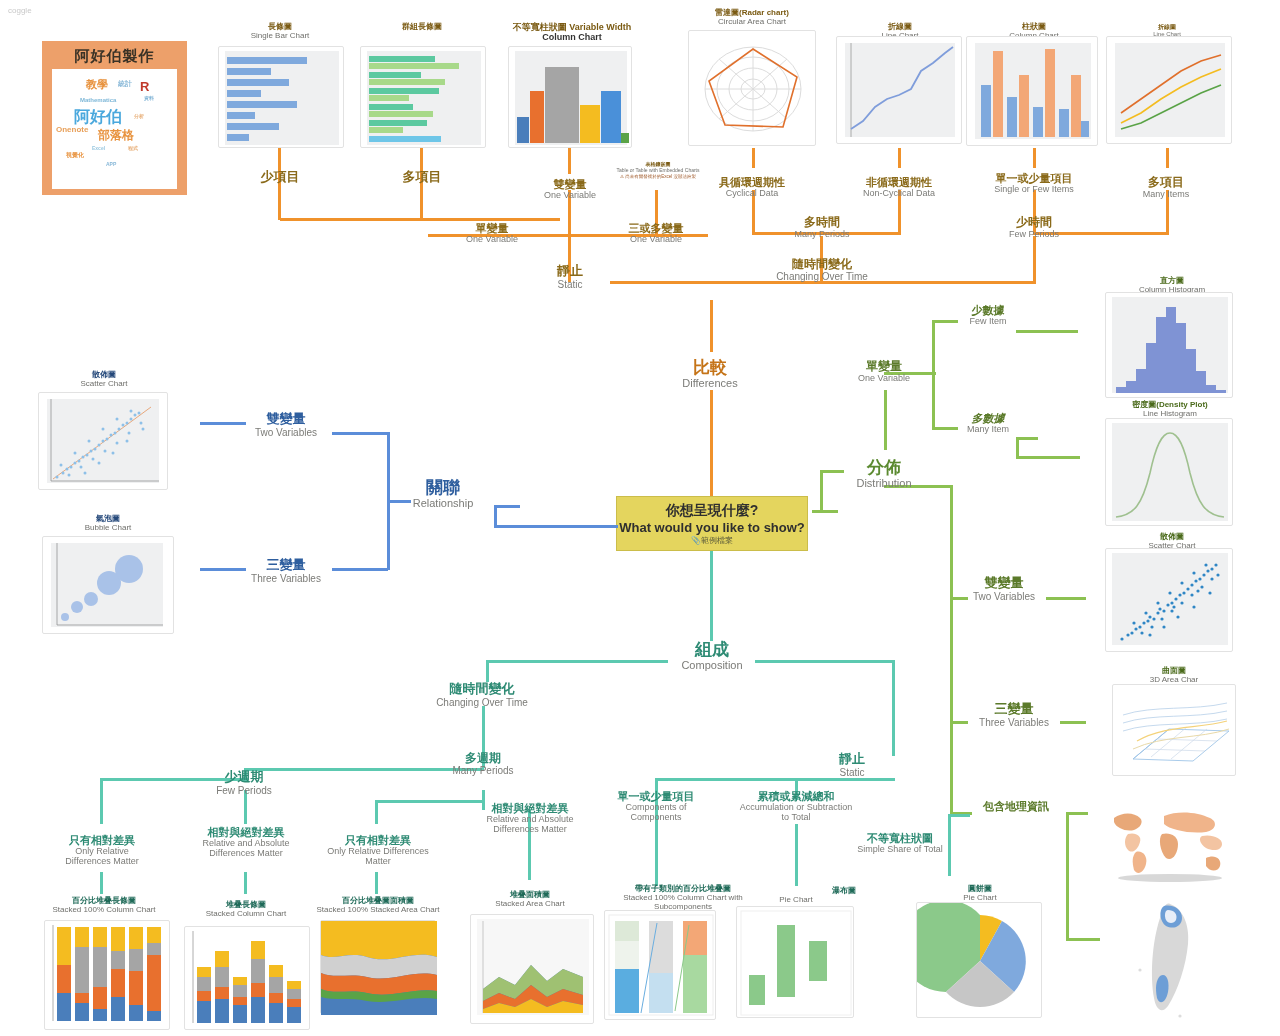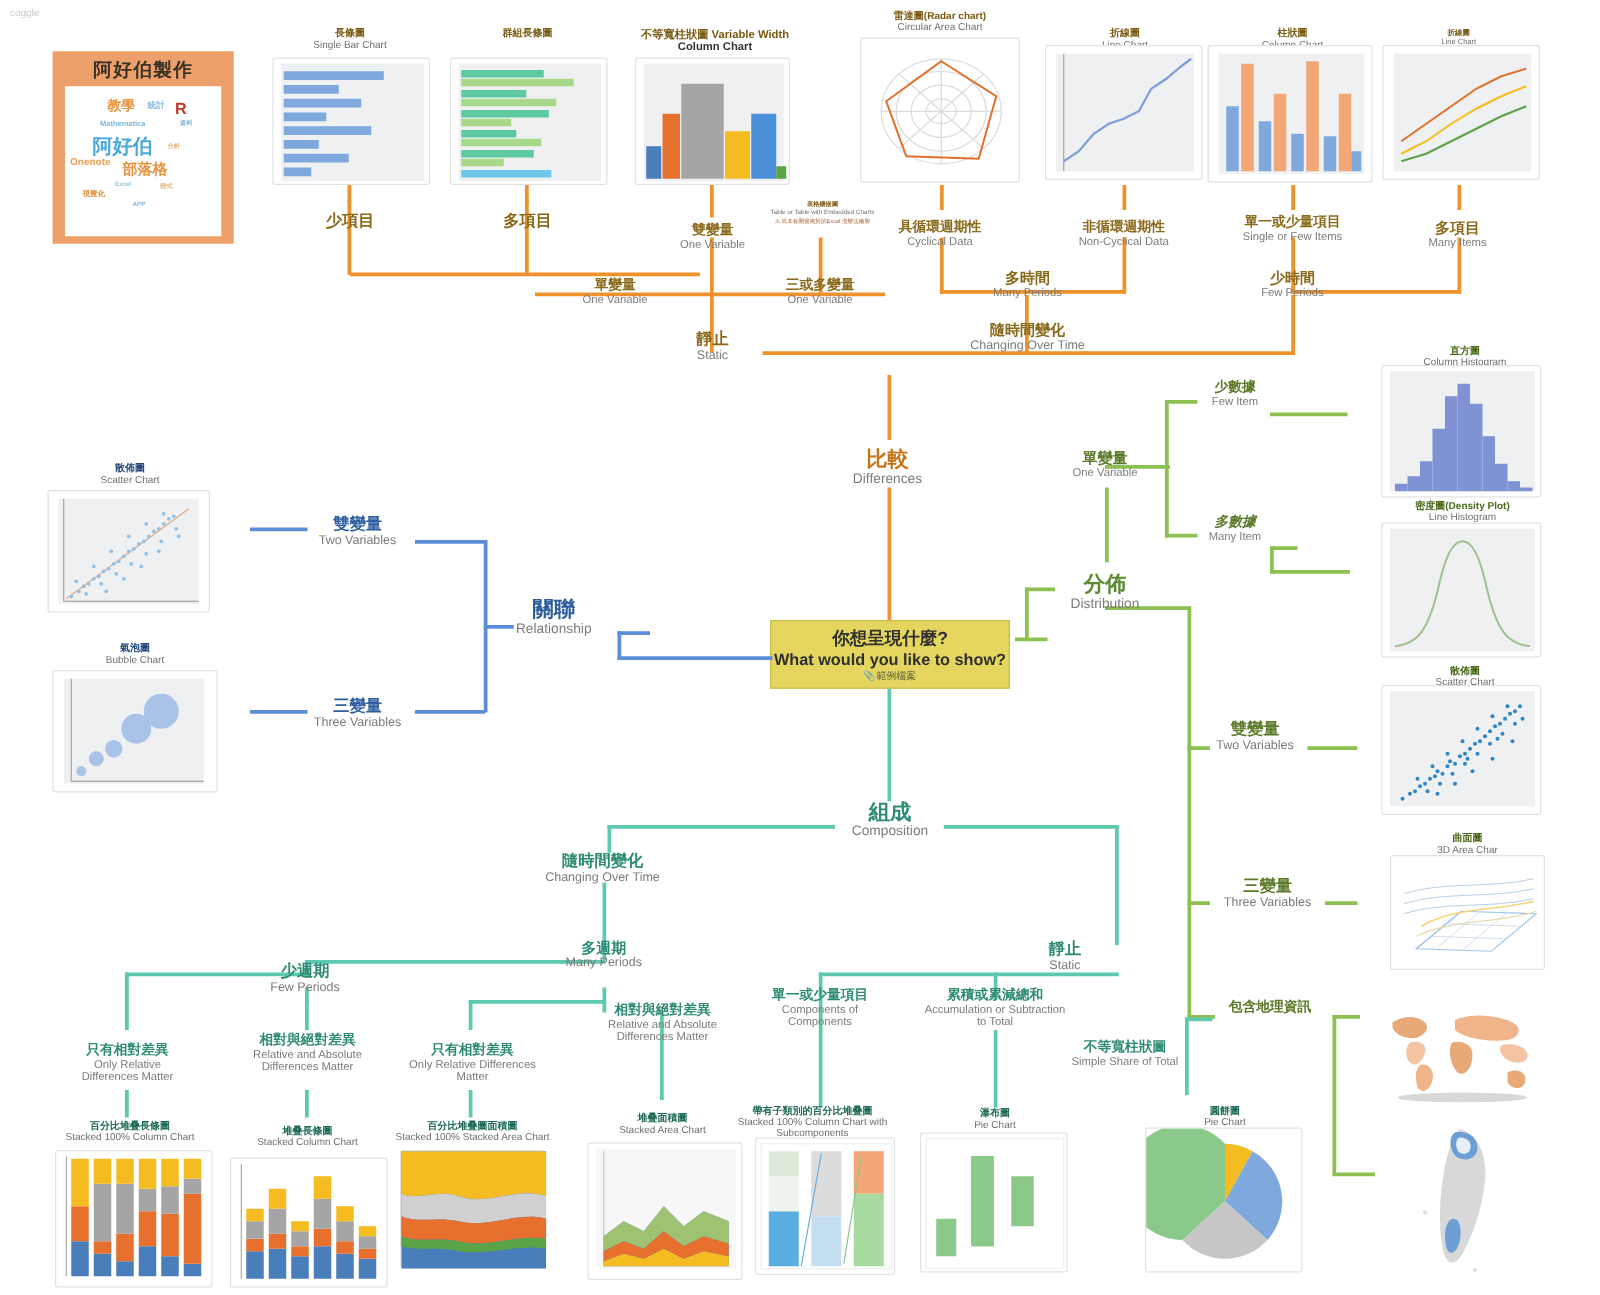--- a/index.html
+++ b/index.html
@@ -376,26 +376,26 @@
     <div class="en">Stacked Column Chart</div>
 </div>
 <div class="cap" style="left:312px;top:896px;width:132px;">
   <div class="zh" style="color:#1f6a58;">百分比堆疊圖面積圖</div>
     <div class="en">Stacked 100% Stacked Area Chart</div>
 </div>
 <div class="cap" style="left:466px;top:890px;width:128px;">
   <div class="zh" style="color:#1f6a58;">堆疊面積圖</div>
     <div class="en">Stacked Area Chart</div>
 </div>
-<div class="cap" style="left:586px;top:884px;width:128px;">
+<div class="cap" style="left:619px;top:884px;width:128px;">
   <div class="zh" style="color:#1f6a58;">帶有子類別的百分比堆疊圖</div>
     <div class="en">Stacked 100% Column Chart with Subcomponents</div>
 </div>
 <div class="cap" style="left:736px;top:886px;width:120px;">
-  <div class="zh" style="color:#1f6a58;">瀑布圖</div>
+  <div class="zh" style="color:#1f6a58;text-align:right;">瀑布圖</div>
     <div class="en">Pie Chart</div>
 </div>
 <div class="cap" style="left:920px;top:884px;width:120px;">
   <div class="zh" style="color:#1f6a58;">圓餅圖</div>
     <div class="en">Pie Chart</div>
 </div>
 
 <div class="thumb" style="left:218px;top:46px;width:126px;height:102px;">
   <svg width="126" height="102" viewBox="0 0 126 102">
     <rect x="6" y="4" width="114" height="94" fill="#eff0f1"></rect>

